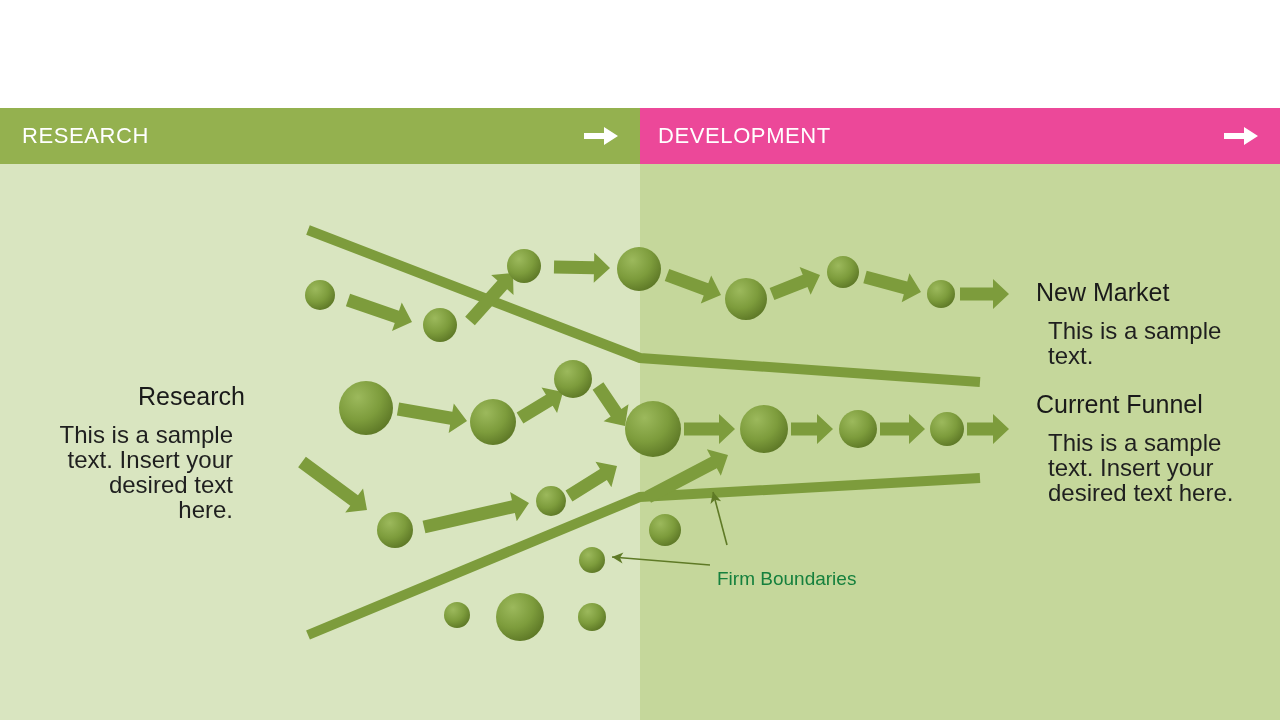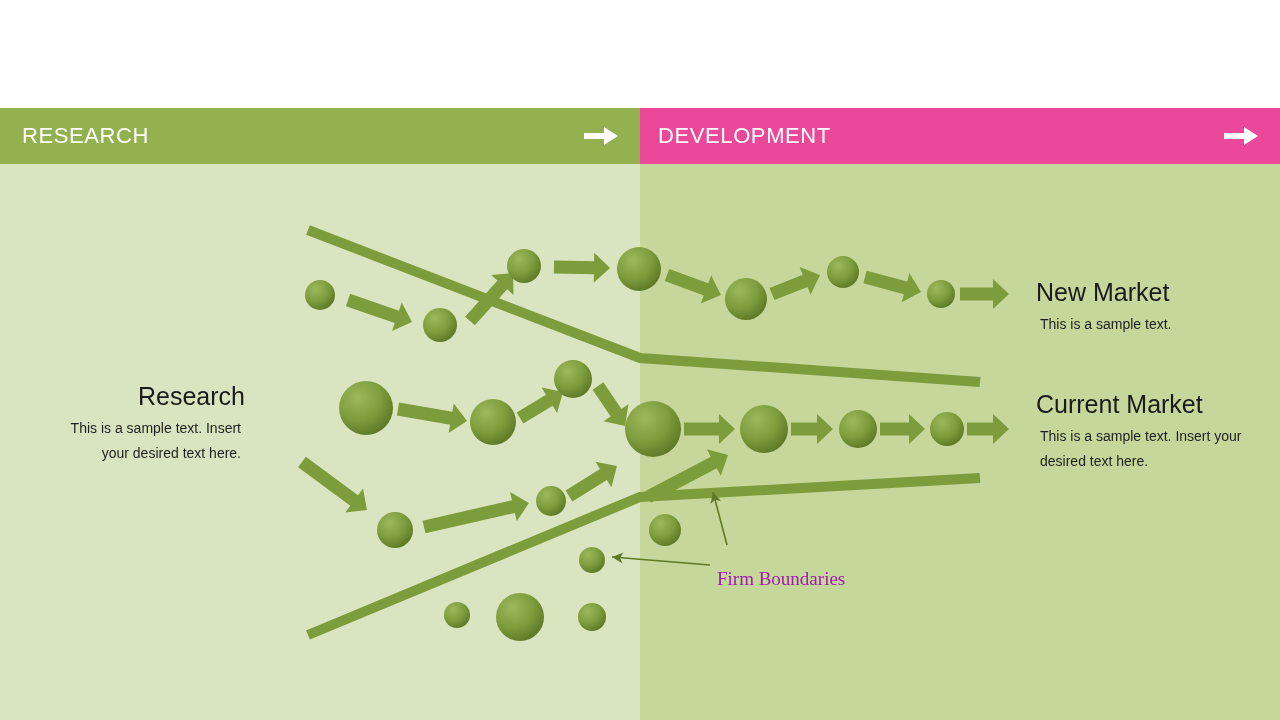--- a/index.html
+++ b/index.html
@@ -96,23 +96,23 @@
   .txt-head {
     color: #1a1a1a;
     font-size: 25px;
     line-height: 28px;
     font-weight: 400;
     margin: 0 0 6px 0;
     white-space: nowrap;
   }
   .txt-body {
     color: #1f1f1f;
-    font-size: 14px;
+    font-size: 24px;
     line-height: 25px;
-    margin: 4px;
+    margin: 12px;
   }
   #block-research {
     left: 40px;
     top: 382px;
     width: 205px;
     text-align: right;
   }
   #block-new-market {
     left: 1036px;
     top: 278px;
@@ -123,23 +123,22 @@
     left: 1036px;
     top: 390px;
     width: 215px;
     text-align: left;
   }
   #label-firm-boundaries {
     position: absolute;
     left: 717px;
     top: 568px;
     font-size: 19px;
-    color: #a21caf;
+    color: #15803d;
     white-space: nowrap;
-    font-family: Liberation Serif, serif;
   }
 </style>
 </head>
 <body>
 
 <div id="slide">
 
 
   <div id="panel-research"></div>
   <div id="panel-development"></div>
@@ -228,19 +227,19 @@
     <div class="txt-head">Research</div>
     <div class="txt-body">This is a sample text. Insert your desired text here.</div>
   </div>
 
   <div class="txt-block" id="block-new-market">
     <div class="txt-head">New Market</div>
     <div class="txt-body">This is a sample text.</div>
   </div>
 
   <div class="txt-block" id="block-current-market">
-    <div class="txt-head">Current Market</div>
+    <div class="txt-head">Current Funnel</div>
     <div class="txt-body">This is a sample text. Insert your desired text here.</div>
   </div>
 
   <div id="label-firm-boundaries">Firm Boundaries</div>
 
 </div>
 
 </body></html>

